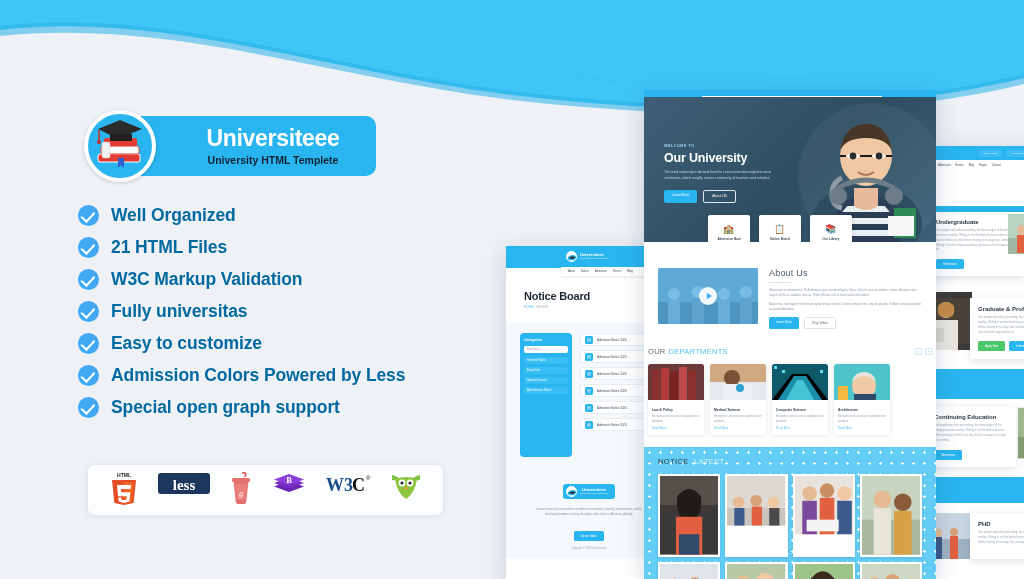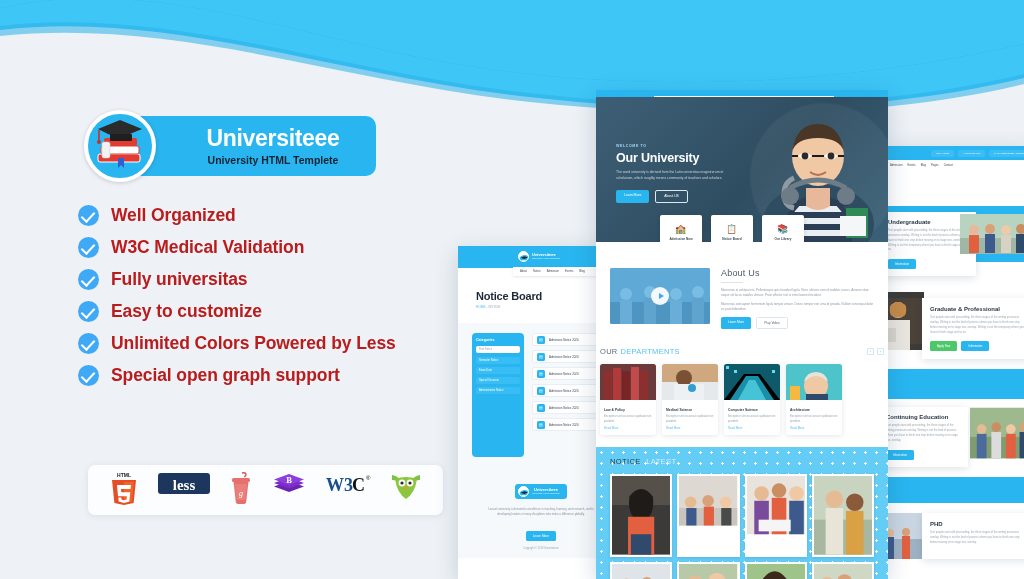--- a/index.html
+++ b/index.html
@@ -48,33 +48,33 @@
   .check {
     width:21px; height:21px; border-radius:50%;
     background:#3fa9f5; margin-right:12px; flex:0 0 21px;
     position:relative;
   }
   .check::after {
     content:""; position:absolute; left:6px; top:4px;
     width:6px; height:11px; border:solid #fff; border-width:0 2.4px 2.4px 0;
     transform:rotate(43deg);
   }
-  .feature-label { font-size:17.5px; font-weight:bold; color:#b91c1c; letter-spacing:-0.1px; }
+  .feature-label { font-size:17.5px; font-weight:bold; color:#0369a1; letter-spacing:-0.1px; }
 
   
   .tech-strip {
     position:absolute; left:88px; top:465px;
     width:355px; height:50px; background:#fcfdfe;
     border-radius:7px; box-shadow:0 1px 6px rgba(40,60,90,.10);
     display:flex; align-items:center; justify-content:space-around; padding:0 12px;
   }
   .tech-item { display:flex; justify-content:center; height:38px; }
 
   
-  .mock { position:absolute; background:#fff; box-shadow:0 6px 22px rgba(30,55,90,.20); overflow:hidden; }
+  .mock { position:absolute; background:#fff; box-shadow:0 6px 22px rgba(30,55,90,.20); overflow:hidden;margin-left:48px; }
 
   
   .mock-notice { left:458px; top:246px; width:166px; height:333px; }
   
   .mock-right { left:884px; top:146px; width:150px; height:433px; }
   
   .mock-center { left:596px; top:90px; width:292px; height:489px; }
 
   .tiny { font-size:3px; line-height:1.5; color:#8e9aa6; }
 
@@ -234,33 +234,37 @@
     </div>
   </div>
 
   <div class="features">
     <div class="feature-row">
       <span class="check"></span>
       <span class="feature-label">Well Organized</span>
     </div>
     <div class="feature-row">
       <span class="check"></span>
-      <span class="feature-label">W3C Medical Validation</span>
+      <span class="feature-label">21 HTML Files</span>
+    </div>
+    <div class="feature-row">
+      <span class="check"></span>
+      <span class="feature-label">W3C Markup Validation</span>
     </div>
     <div class="feature-row">
       <span class="check"></span>
       <span class="feature-label">Fully universitas</span>
     </div>
     <div class="feature-row">
       <span class="check"></span>
       <span class="feature-label">Easy to customize</span>
     </div>
     <div class="feature-row">
       <span class="check"></span>
-      <span class="feature-label">Unlimited Colors Powered by Less</span>
+      <span class="feature-label">Admission Colors Powered by Less</span>
     </div>
     <div class="feature-row">
       <span class="check"></span>
       <span class="feature-label">Special open graph support</span>
     </div>
   </div>
 
   <div class="tech-strip">
     <div class="tech-item">
       <svg width="30" height="34" viewBox="0 0 30 34">

